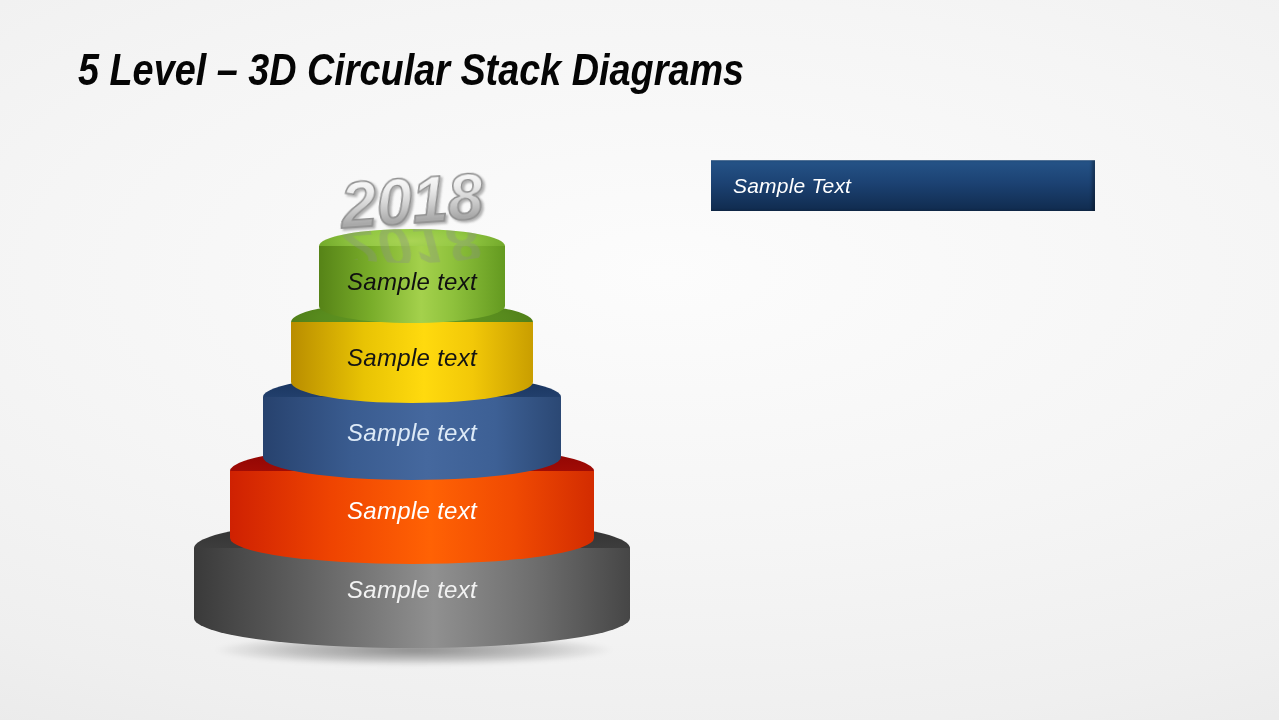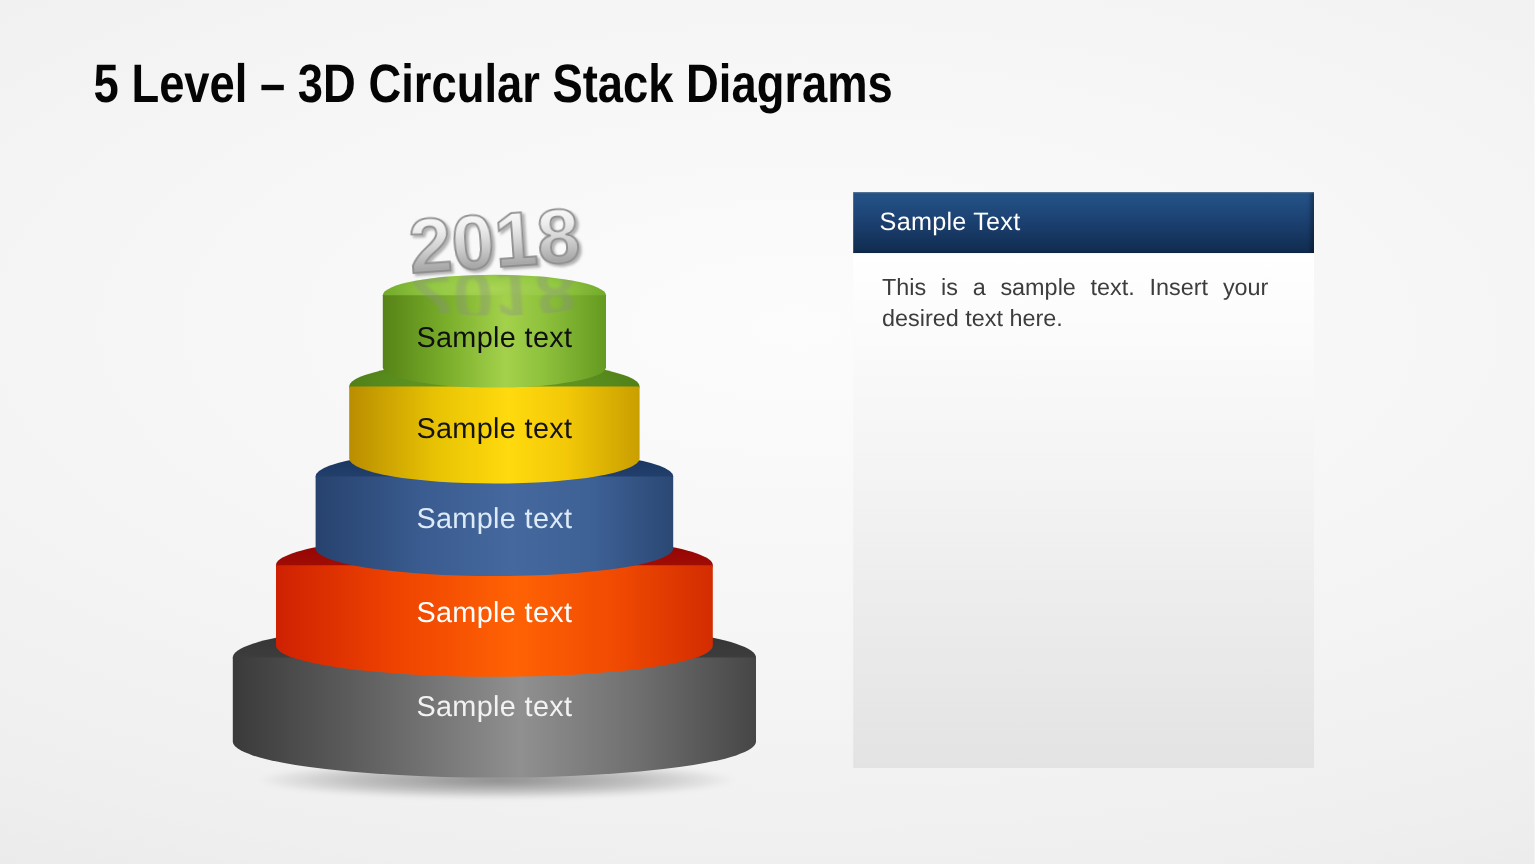--- a/index.html
+++ b/index.html
@@ -4,20 +4,21 @@
 <style>
   * { margin:0; padding:0; box-sizing:border-box; }
   html,body { width:1279px; height:720px; }
   body {
     font-family:"Liberation Sans", sans-serif;
     overflow:hidden;
   }
   .slide {
     position:relative; width:1279px; height:720px; overflow:hidden;
     background: radial-gradient(ellipse 110% 85% at 52% 38%, #fcfcfc 0%, #f5f5f5 45%, #efefef 75%, #e7e7e7 100%);
+    font-style: italic;
   }
 
   
   .title {
     position:absolute; left:78px; top:44px;
     font-size:45px; font-weight:bold; color:#050505;
     transform:scaleX(0.84); transform-origin:left top;
     white-space:nowrap; letter-spacing:0;
   }
 
@@ -166,18 +167,15 @@
     </div>
 
     <div class="year">2018</div>
 
   </div>
 
   <aside class="panel">
     <div class="panel-header">
       <span class="header-label">Sample Text</span>
     </div>
-    <div class="panel-body">
-      <p>This is a sample text. Insert your desired text here.</p>
-    </div>
   </aside>
 
 </div>
 
 </body></html>

